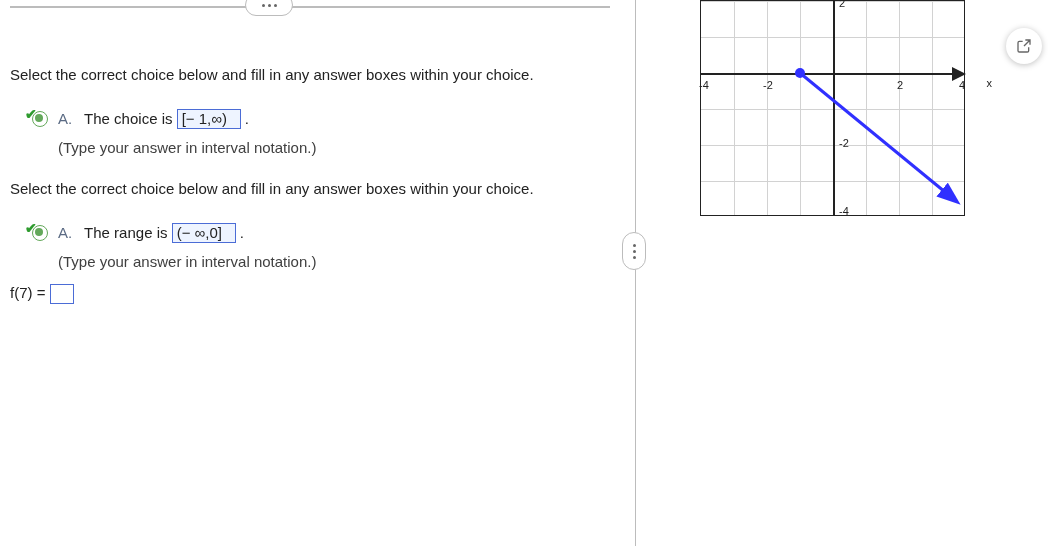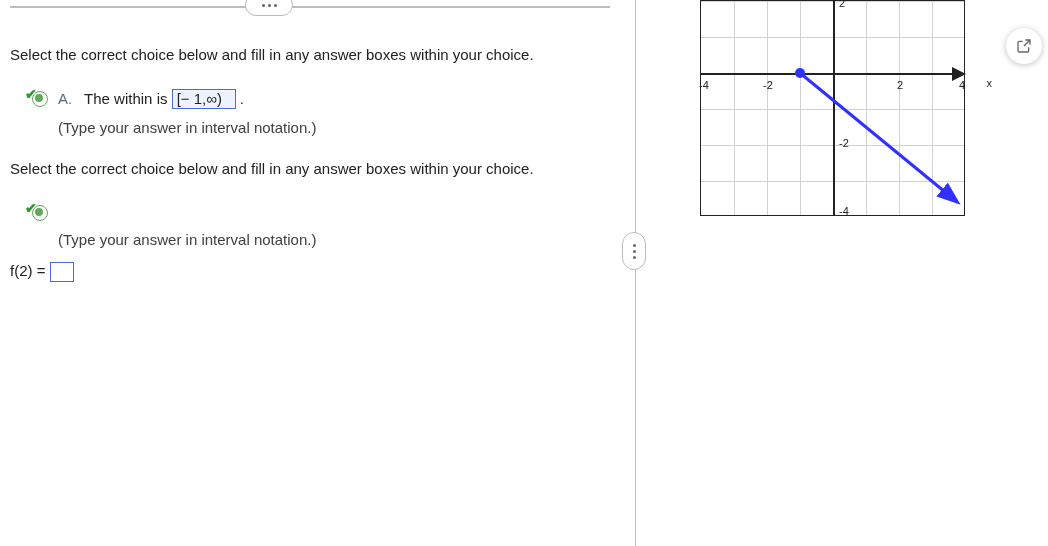--- a/index.html
+++ b/index.html
@@ -1,21 +1,21 @@
 <!DOCTYPE html>
 <html><head>
 <meta charset="utf-8">
 <style>
   *{box-sizing:border-box}
   body{margin:0;font-family:Arial,Helvetica,sans-serif;font-size:15px;color:#222;background:#fff}
   .page{width:1048px;height:546px;position:relative;overflow:hidden}
   .topline{position:absolute;left:10px;top:6px;width:600px;height:2px;background:#bcbcbc}
   .top-pill{position:absolute;left:245px;top:-6px;width:48px;height:22px;border:1px solid #bcbcbc;border-radius:11px;background:#fff;display:flex;align-items:center;justify-content:center;gap:3px}
   .top-pill span{width:3px;height:3px;border-radius:50%;background:#666}
-  .left{position:absolute;left:10px;top:44px;width:600px}
+  .left{position:absolute;left:10px;top:64px;width:600px}
   .prompt{margin:0 0 24px 0;line-height:1.4}
   .opt{display:flex;align-items:flex-start;margin:0 0 10px 22px}
   .radio{width:16px;height:16px;border:1.5px solid #9aa;border-radius:50%;margin:2px 10px 0 0;flex:none;position:relative;background:#fff}
   .radio.sel{border-color:#63a85a}
   .radio.sel::after{content:"";position:absolute;left:2px;top:2px;width:8px;height:8px;border-radius:50%;background:#63a85a}
   .check{position:absolute;left:-8px;top:-6px;font-size:14px;color:#2e9b2e;font-weight:bold}
   .letter{margin-right:8px;color:#5b6b84}
   .hint{color:#404040;margin-left:48px;margin-top:2px;margin-bottom:14px}
   .ansbox{border:1px solid #4b6cd6;background:#eef4ff;padding:0 4px;display:inline-block;min-width:64px;height:20px;line-height:18px}
   .divider{position:absolute;left:635px;top:0;bottom:0;width:0;border-left:1px solid #bcbcbc}
@@ -45,38 +45,44 @@
 
   <div class="left">
     <p class="prompt">Select the correct choice below and fill in any answer boxes within your choice.</p>
 
     <div class="opt">
       <div class="radio sel">
           <span class="check">✔</span>
         </div>
       <div>
         <span class="letter">A.</span>
-        <span>The within is</span>
+        <span>The choice is</span>
         <span class="ansbox">[− 1,∞)</span>
         <span>.</span>
       </div>
     </div>
     <div class="hint">(Type your answer in interval notation.)</div>
 
     <p class="prompt" style="margin-top:22px">Select the correct choice below and fill in any answer boxes within your choice.</p>
 
     <div class="opt">
       <div class="radio sel">
           <span class="check">✔</span>
         </div>
+      <div>
+        <span class="letter">A.</span>
+        <span>The range is</span>
+        <span class="ansbox">(− ∞,0]</span>
+        <span>.</span>
+      </div>
     </div>
     <div class="hint">(Type your answer in interval notation.)</div>
 
     <div>
-      <span>f(2) =</span>
+      <span>f(7) =</span>
       <span class="finput"></span>
     </div>
   </div>
 
   <div class="divider"></div>
   <div class="div-pill">
       <span></span>
       <span></span>
       <span></span>
     </div>

